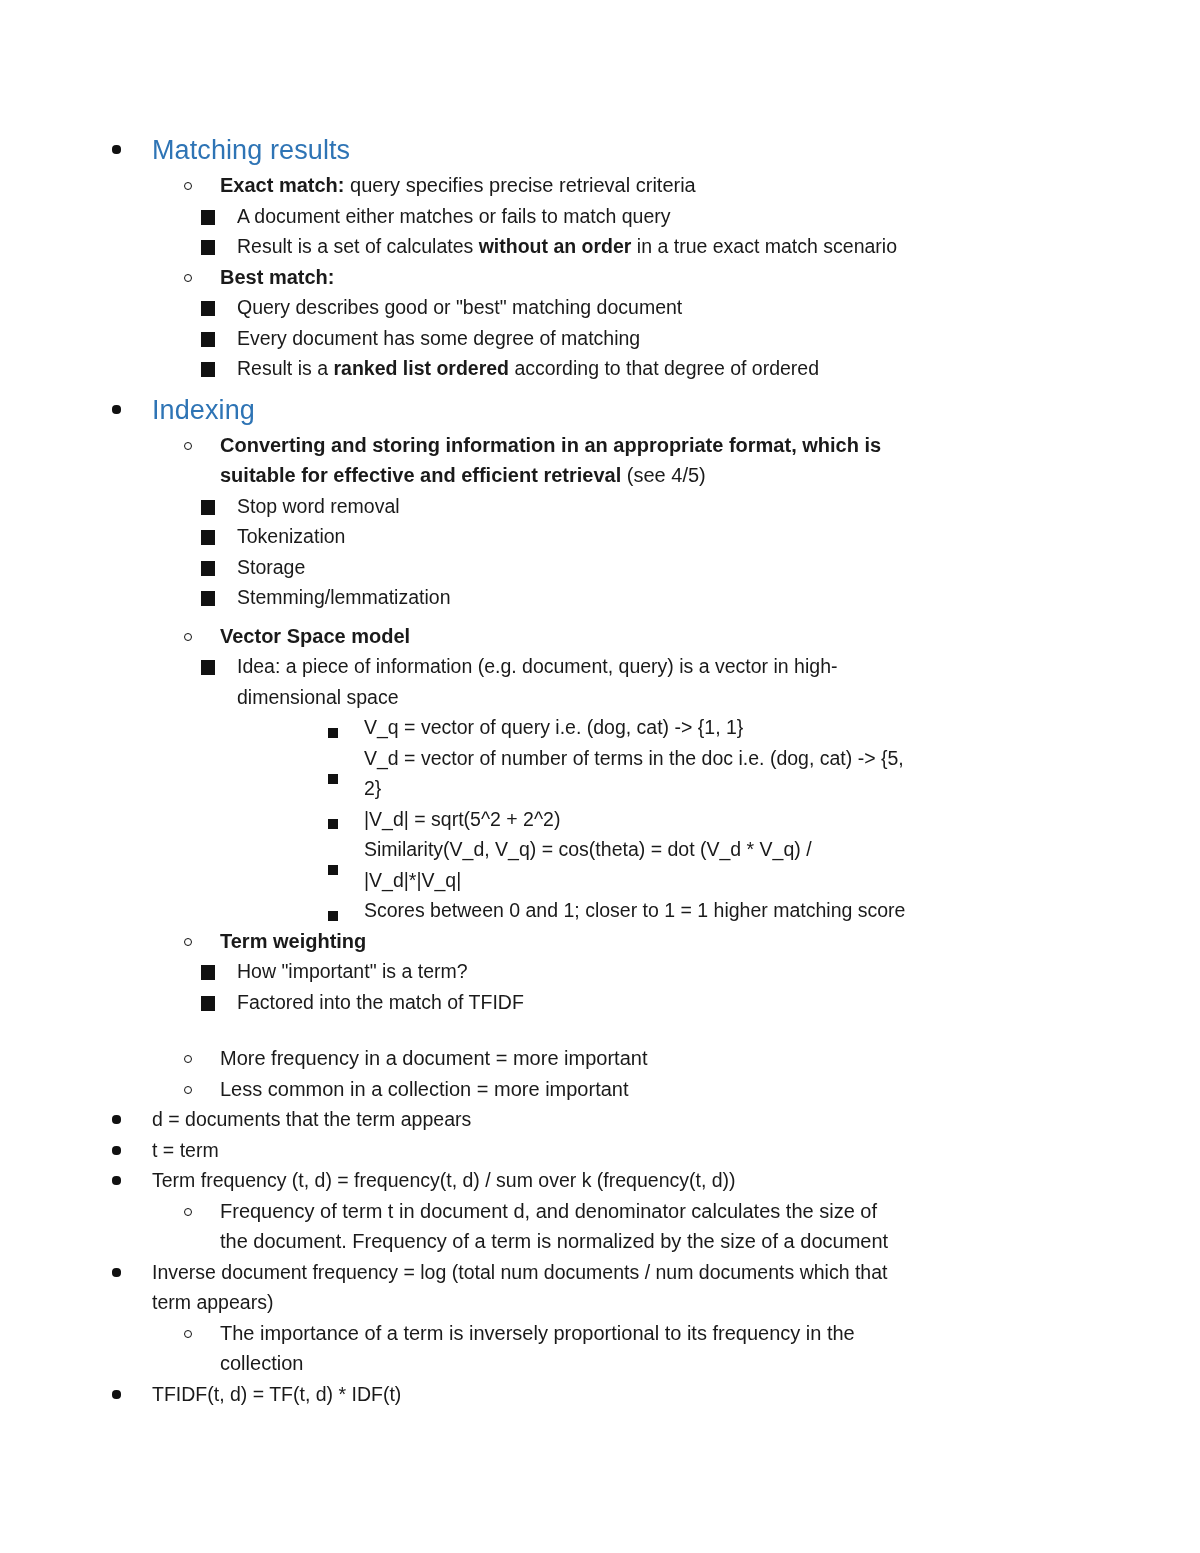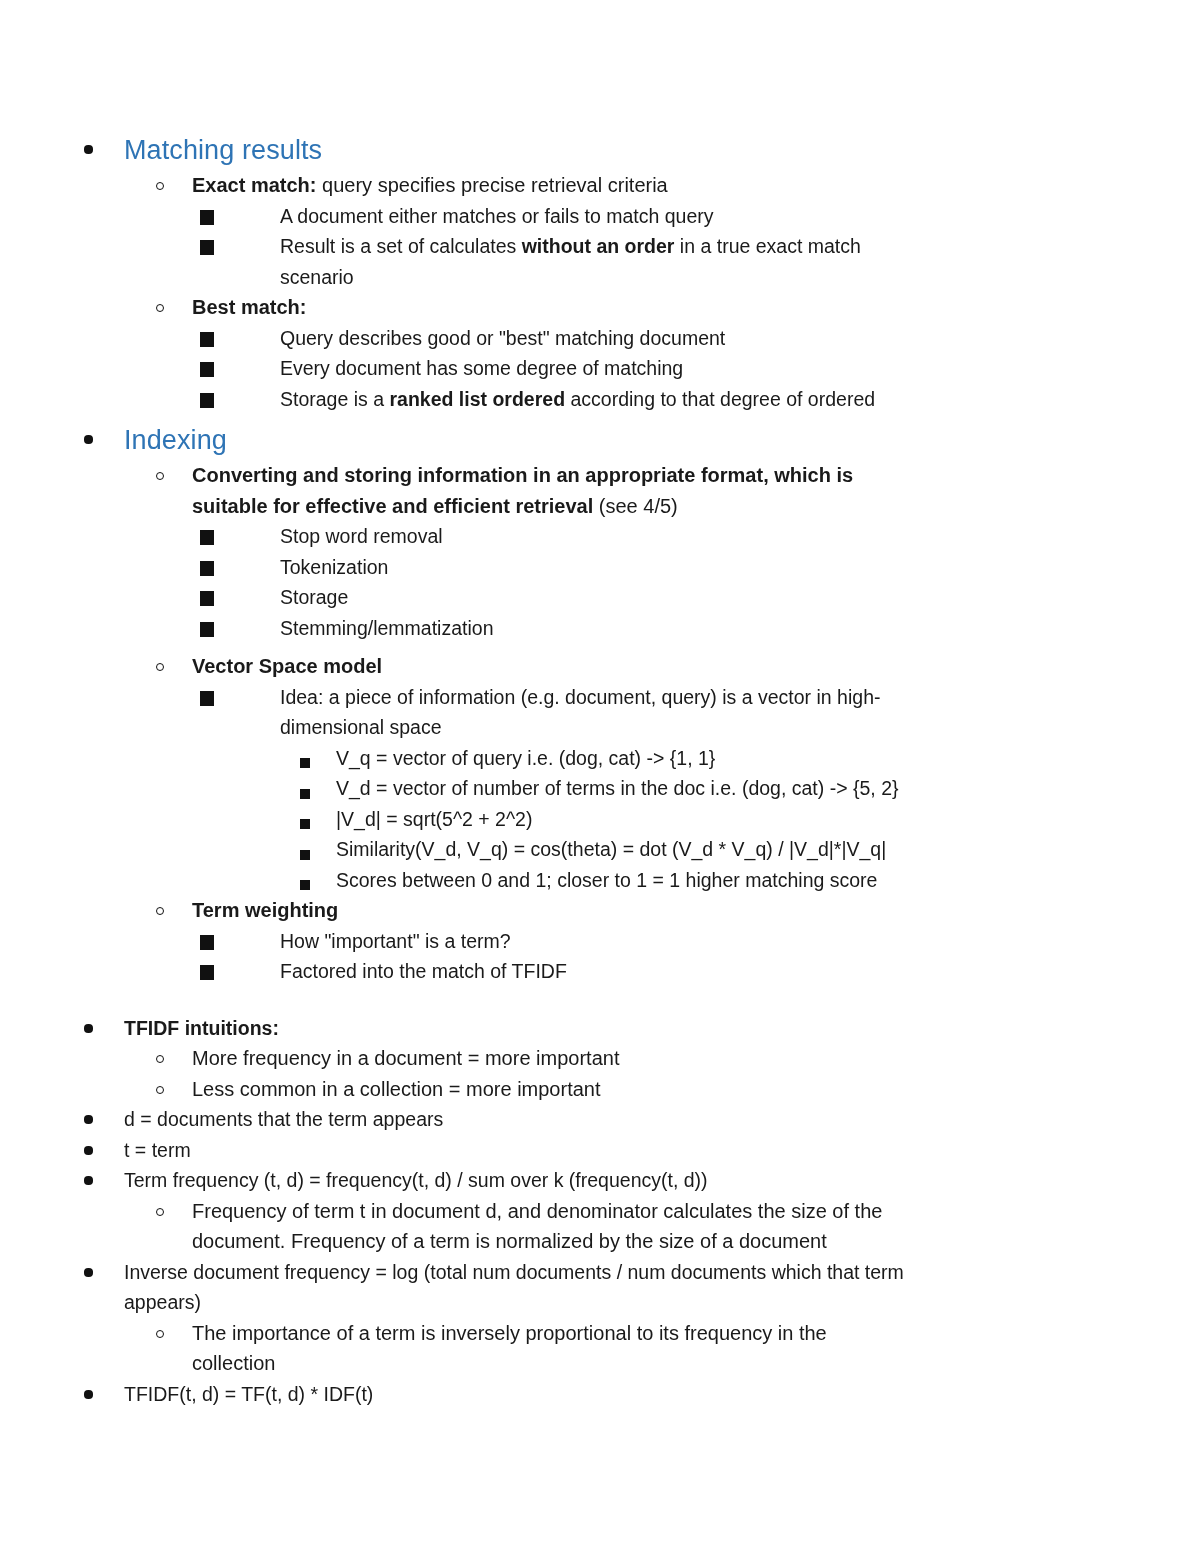--- a/index.html
+++ b/index.html
@@ -13,21 +13,21 @@
     height: 1553px;
     font-family: "Liberation Sans", sans-serif;
     color: #1a1a1a;
     -webkit-font-smoothing: antialiased;
   }
   #page {
     position: relative;
     width: 1056px;
     height: 1553px;
     box-sizing: border-box;
-    padding: 132px 150px 0 84px;
+    padding: 132px 150px 0 112px;
     background: #ffffff;
   }
 
   
   .item {
     display: flex;
     align-items: flex-start;
     position: relative;
   }
   .bullet {
@@ -97,22 +97,21 @@
     border-radius: 50%;
     box-sizing: border-box;
   }
   .lvl2 .txt {
     font-size: 20px;
     line-height: 30.5px;
   }
 
   
   .lvl3 {
-    margin-left: 116px;
-    gap: 44px;
+    margin-left: 89px;
   }
   .lvl3 .bullet {
     width: 36px;
     padding-top: 9px;
   }
   .lvl3 .bullet i {
     display: block;
     width: 14px;
     height: 15px;
     background: #111;
@@ -198,21 +197,21 @@
     <span class="bullet">
         <i></i>
       </span>
     <span class="txt">Every document has some degree of matching</span>
   </div>
 
   <div class="item lvl3">
     <span class="bullet">
         <i></i>
       </span>
-    <span class="txt"><span>Storage is a </span><b>ranked list ordered</b><span> according to that degree of ordered</span></span>
+    <span class="txt"><span>Result is a </span><b>ranked list ordered</b><span> according to that degree of ordered</span></span>
   </div>
 
   <div class="pre-head-gap"></div>
   <div class="item lvl1-head">
     <span class="bullet">
         <i></i>
       </span>
     <span class="txt">Indexing</span>
   </div>
 
@@ -310,26 +309,20 @@
   </div>
   <div class="item lvl3">
     <span class="bullet">
         <i></i>
       </span>
     <span class="txt">Factored into the match of TFIDF</span>
   </div>
 
   <div class="spacer-gap"></div>
 
-  <div class="item lvl1">
-    <span class="bullet">
-        <i></i>
-      </span>
-    <span class="txt b">TFIDF intuitions:</span>
-  </div>
 
   <div class="item lvl2">
     <span class="bullet">
         <i></i>
       </span>
     <span class="txt">More frequency in a document = more important</span>
   </div>
   <div class="item lvl2">
     <span class="bullet">
         <i></i>

